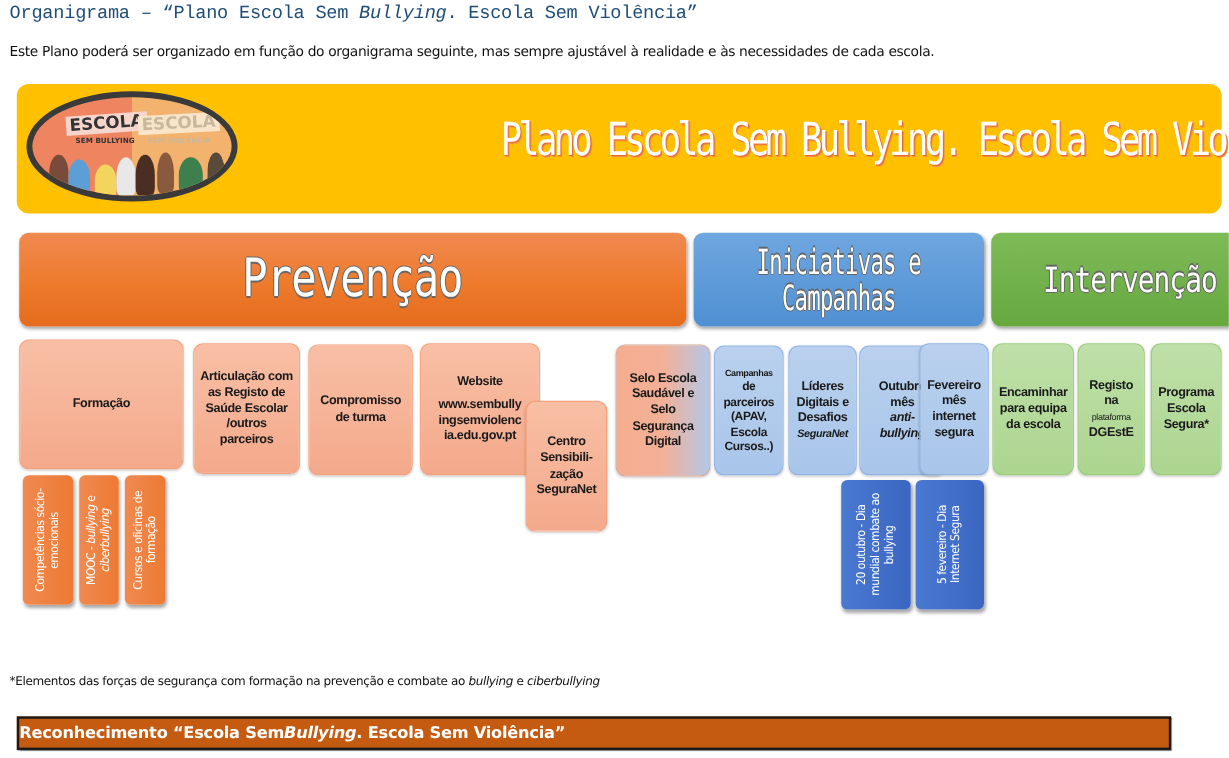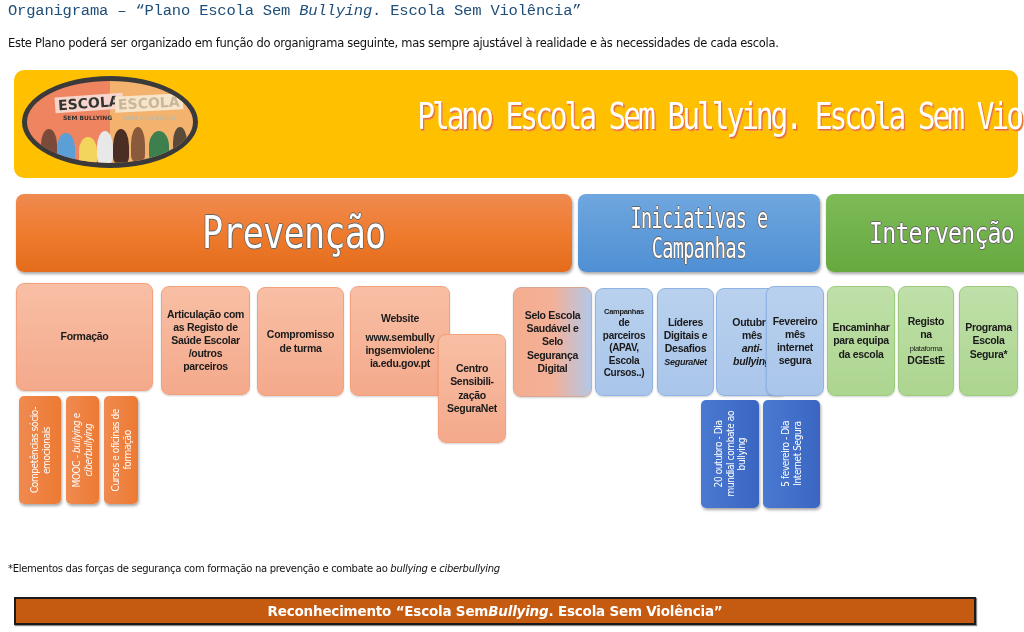--- a/index.html
+++ b/index.html
@@ -45,21 +45,21 @@
   .vbox .vt { writing-mode: vertical-rl; transform: rotate(180deg); color: #ffffff; font-family: "DejaVu Sans Condensed", "DejaVu Sans", sans-serif;
               font-size: 10px; text-align: center; line-height: 1.15; letter-spacing: -0.4px; }
   .vbox .vt i { font-style: italic; }
   .vorange { background: linear-gradient(90deg, #f08a50 0%, #ec7a33 100%); }
   .vblue { background: linear-gradient(90deg, #4a79d1 0%, #3a66c2 100%); }
 
   .footnote { left: 8px; top: 563px; font-size: 10px; color: #111; font-family: "DejaVu Sans", sans-serif; letter-spacing: -0.3px; }
   .footnote i { font-style: italic; }
   .recog { left: 14px; top: 597px; width: 962px; height: 28px; background: #c55a11; border: 2px solid #1b1b1b;
            box-shadow: 1px 1px 1px #888; color: #ffffff; font-family: "DejaVu Sans", sans-serif; font-weight: bold; font-size: 13.5px;
-           display: flex; align-items: center; justify-content: center; letter-spacing: -0.2px; }
+           display: flex; align-items: center; justify-content: flex-start; letter-spacing: -0.2px; }
   .recog i { font-style: italic; }
 </style>
 </head>
 <body>
 
 <div class="abs title"><span>Organigrama – “Plano Escola Sem </span><i>Bullying</i><span>. Escola Sem Violência”</span></div>
 <div class="abs intro">Este Plano poderá ser organizado em função do organigrama seguinte, mas sempre ajustável à realidade e às necessidades de cada escola.</div>
 
 <div class="abs banner"></div>
 <div class="abs logo">

